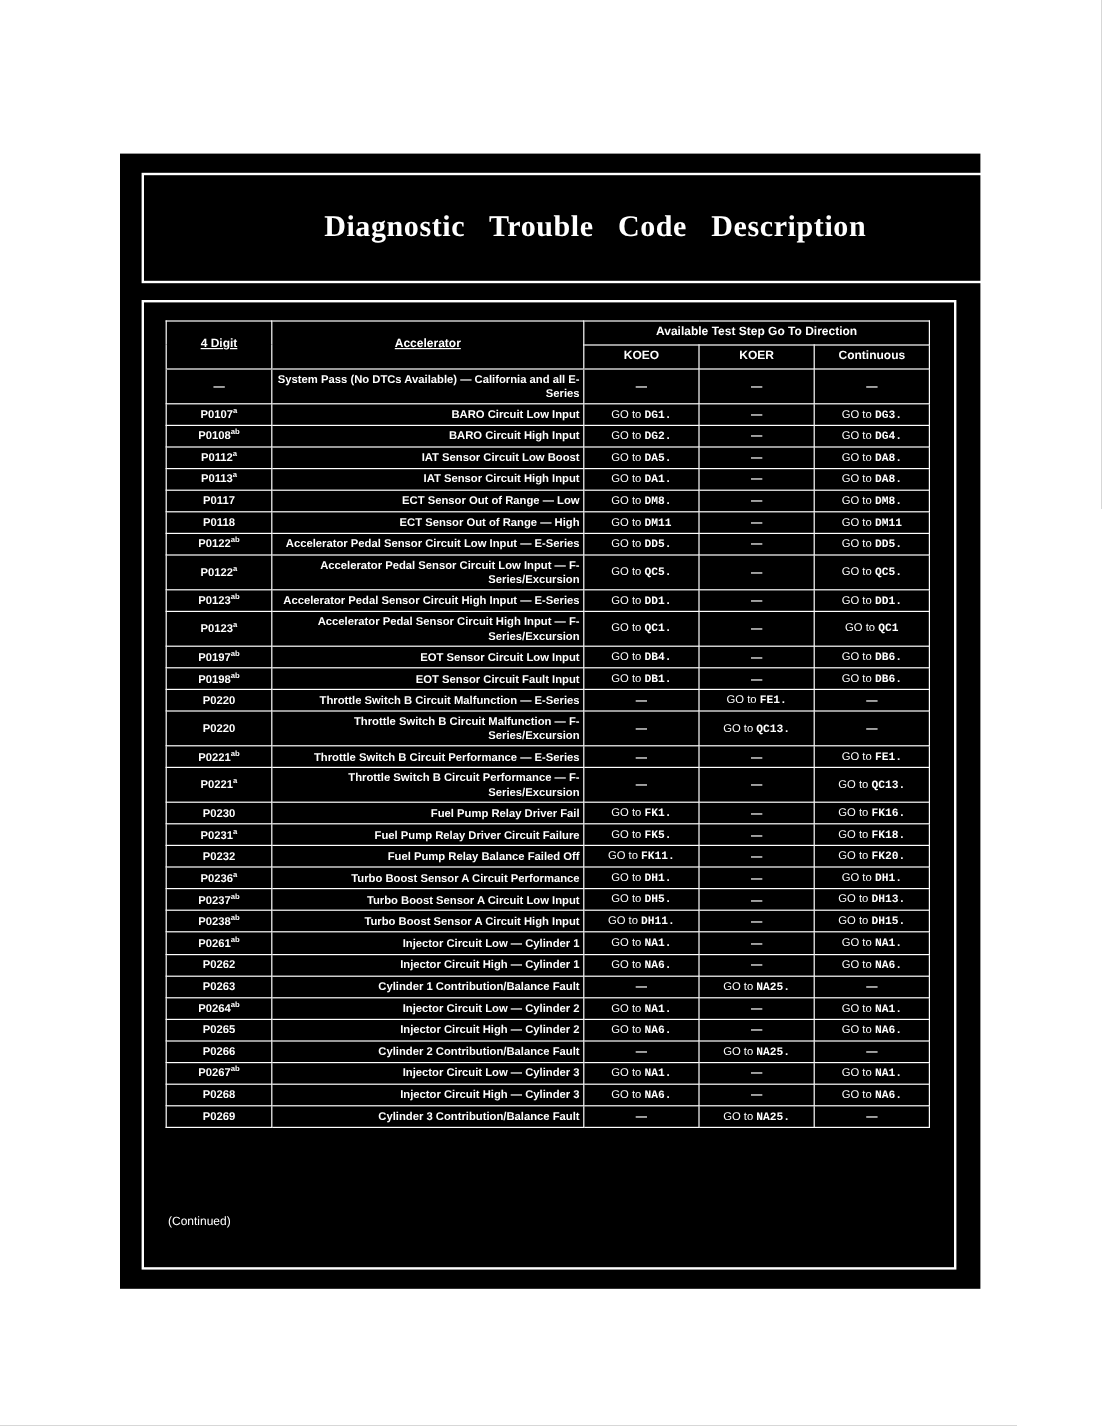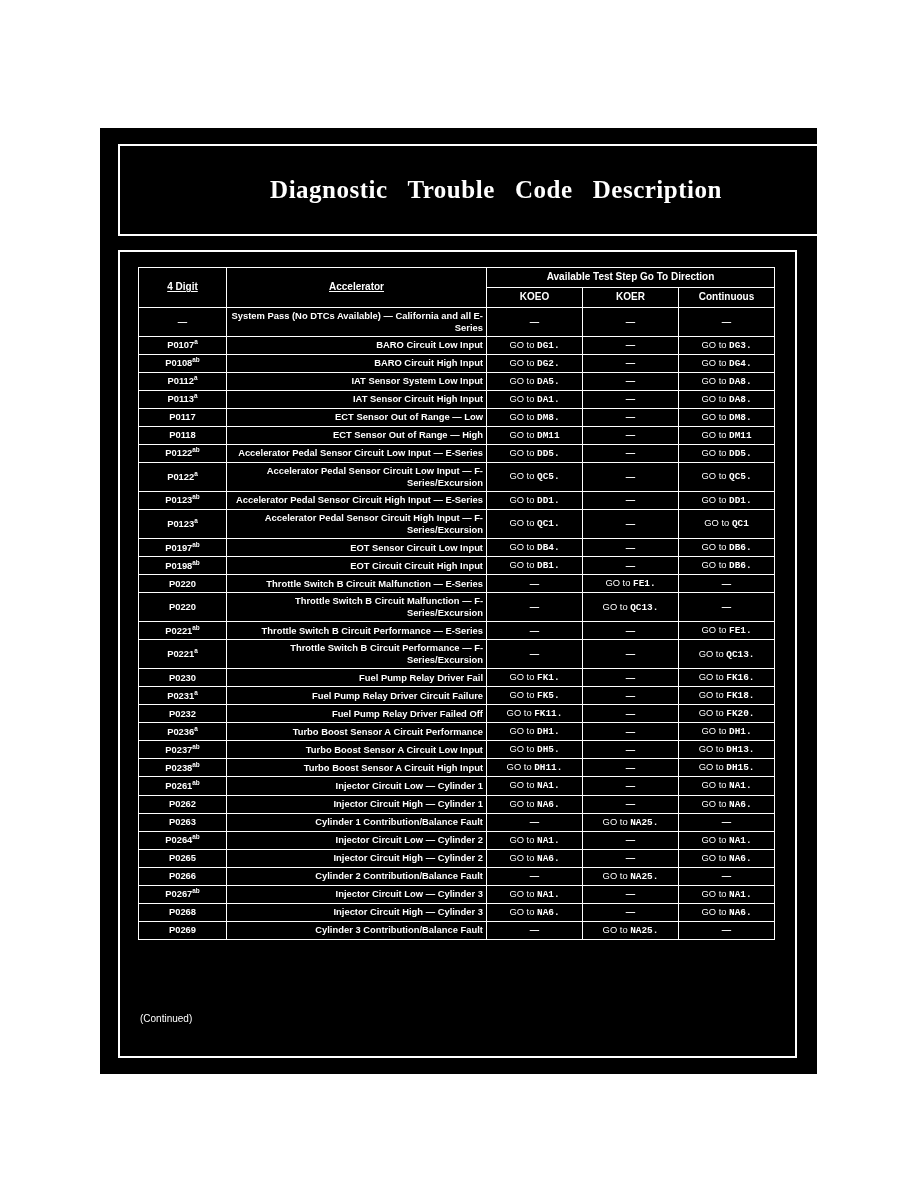--- a/index.html
+++ b/index.html
@@ -163,21 +163,21 @@
           </tr>
           <tr>
             <td class="code-cell">P0108<sup>ab</sup></td>
             <td class="desc-cell">BARO Circuit High Input</td>
             <td class="val-cell"><span class="go">GO to </span><span class="tgt">DG2.</span></td>
             <td class="val-cell dash">—</td>
             <td class="val-cell"><span class="go">GO to </span><span class="tgt">DG4.</span></td>
           </tr>
           <tr>
             <td class="code-cell">P0112<sup>a</sup></td>
-            <td class="desc-cell">IAT Sensor System Low Input</td>
+            <td class="desc-cell">IAT Sensor Circuit Low Boost</td>
             <td class="val-cell"><span class="go">GO to </span><span class="tgt">DA5.</span></td>
             <td class="val-cell dash">—</td>
             <td class="val-cell"><span class="go">GO to </span><span class="tgt">DA8.</span></td>
           </tr>
           <tr>
             <td class="code-cell">P0113<sup>a</sup></td>
             <td class="desc-cell">IAT Sensor Circuit High Input</td>
             <td class="val-cell"><span class="go">GO to </span><span class="tgt">DA1.</span></td>
             <td class="val-cell dash">—</td>
             <td class="val-cell"><span class="go">GO to </span><span class="tgt">DA8.</span></td>
@@ -226,21 +226,21 @@
           </tr>
           <tr>
             <td class="code-cell">P0197<sup>ab</sup></td>
             <td class="desc-cell">EOT Sensor Circuit Low Input</td>
             <td class="val-cell"><span class="go">GO to </span><span class="tgt">DB4.</span></td>
             <td class="val-cell dash">—</td>
             <td class="val-cell"><span class="go">GO to </span><span class="tgt">DB6.</span></td>
           </tr>
           <tr>
             <td class="code-cell">P0198<sup>ab</sup></td>
-            <td class="desc-cell">EOT Circuit Circuit High Input</td>
+            <td class="desc-cell">EOT Sensor Circuit Fault Input</td>
             <td class="val-cell"><span class="go">GO to </span><span class="tgt">DB1.</span></td>
             <td class="val-cell dash">—</td>
             <td class="val-cell"><span class="go">GO to </span><span class="tgt">DB6.</span></td>
           </tr>
           <tr>
             <td class="code-cell">P0220</td>
             <td class="desc-cell">Throttle Switch B Circuit Malfunction — E-Series</td>
             <td class="val-cell dash">—</td>
             <td class="val-cell"><span class="go">GO to </span><span class="tgt">FE1.</span></td>
             <td class="val-cell dash">—</td>
@@ -275,21 +275,21 @@
           </tr>
           <tr>
             <td class="code-cell">P0231<sup>a</sup></td>
             <td class="desc-cell">Fuel Pump Relay Driver Circuit Failure</td>
             <td class="val-cell"><span class="go">GO to </span><span class="tgt">FK5.</span></td>
             <td class="val-cell dash">—</td>
             <td class="val-cell"><span class="go">GO to </span><span class="tgt">FK18.</span></td>
           </tr>
           <tr>
             <td class="code-cell">P0232</td>
-            <td class="desc-cell">Fuel Pump Relay Driver Failed Off</td>
+            <td class="desc-cell">Fuel Pump Relay Balance Failed Off</td>
             <td class="val-cell"><span class="go">GO to </span><span class="tgt">FK11.</span></td>
             <td class="val-cell dash">—</td>
             <td class="val-cell"><span class="go">GO to </span><span class="tgt">FK20.</span></td>
           </tr>
           <tr>
             <td class="code-cell">P0236<sup>a</sup></td>
             <td class="desc-cell">Turbo Boost Sensor A Circuit Performance</td>
             <td class="val-cell"><span class="go">GO to </span><span class="tgt">DH1.</span></td>
             <td class="val-cell dash">—</td>
             <td class="val-cell"><span class="go">GO to </span><span class="tgt">DH1.</span></td>

